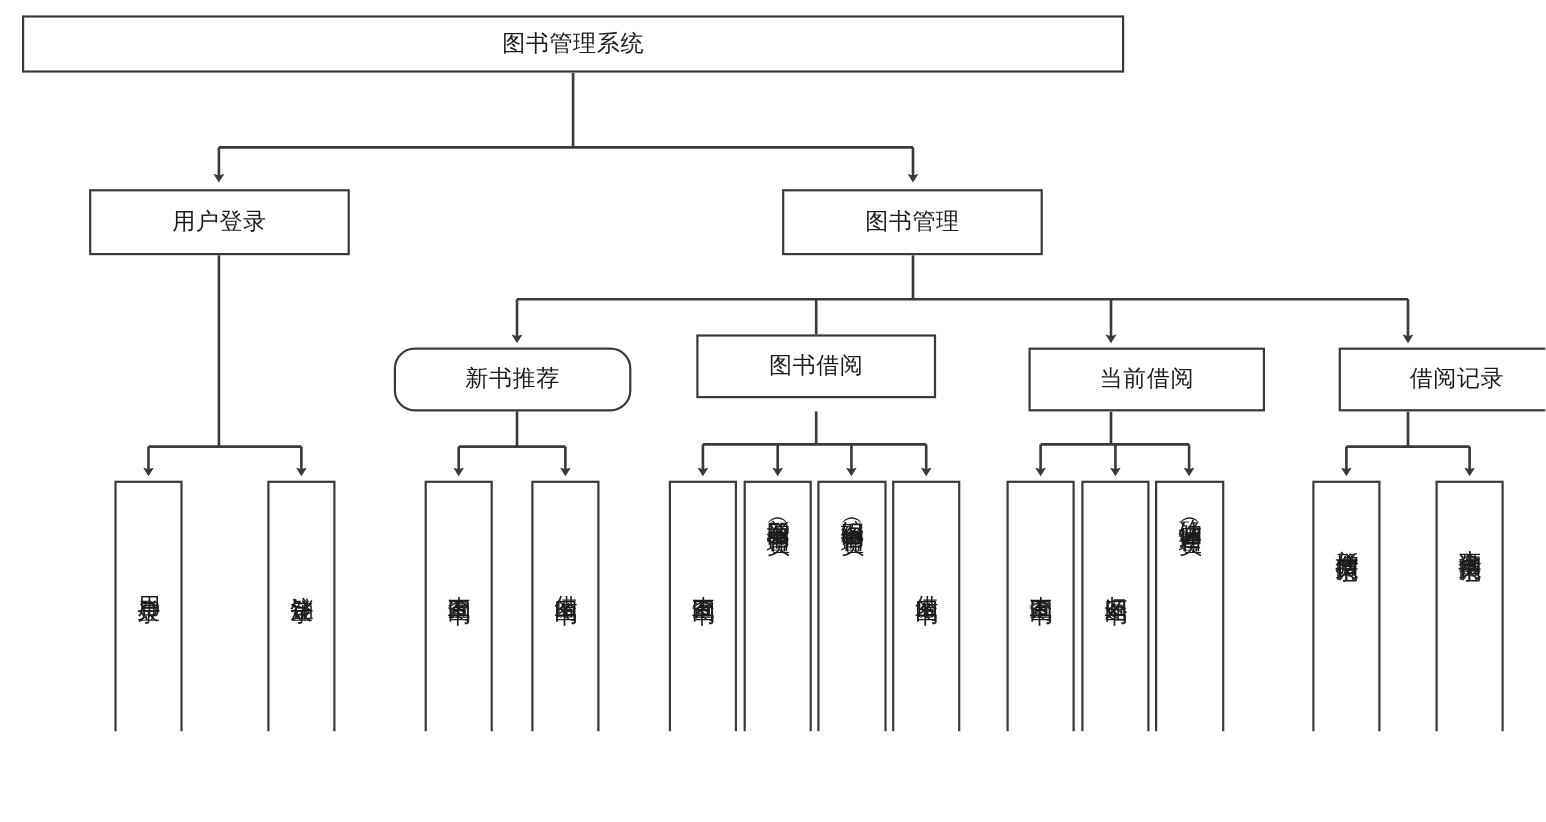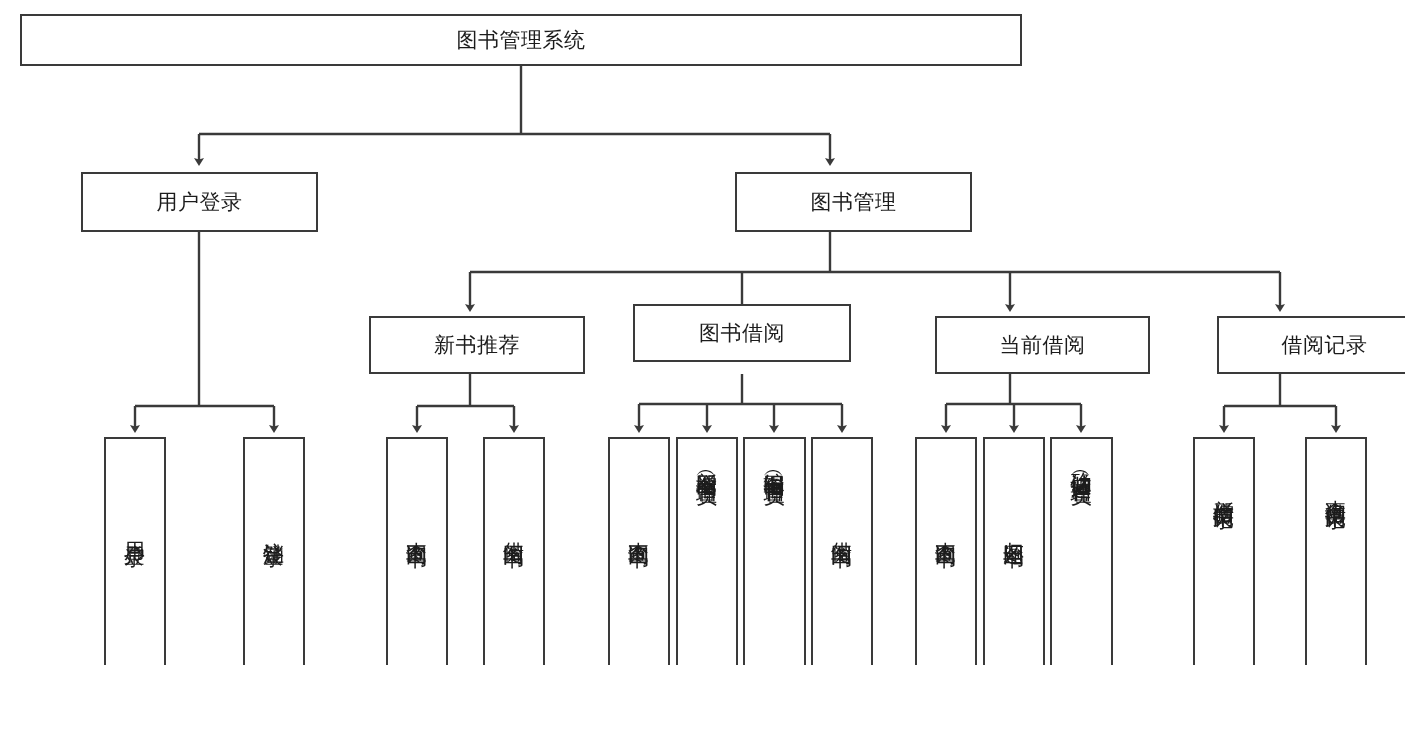--- a/index.html
+++ b/index.html
@@ -128,25 +128,25 @@
     </g>
   </svg>
 
   <div class="node horizontal" style="left:20px; top:14px; width:1002px; height:52px;">
     <span class="label">图书管理系统</span>
   </div>
 
   <div class="node horizontal" style="left:81px; top:172px; width:237px; height:60px;">
     <span class="label">用户登录</span>
   </div>
-  <div class="node horizontal" style="left:711px; top:172px; width:237px; height:60px;margin-left:24px;">
+  <div class="node horizontal" style="left:711px; top:172px; width:237px; height:60px;">
     <span class="label">图书管理</span>
   </div>
 
-  <div class="node horizontal" style="left:369px; top:316px; width:216px; height:58px;">
+  <div class="node horizontal" style="left:358px; top:316px; width:216px; height:58px;border-radius:19px;">
     <span class="label">新书推荐</span>
   </div>
   <div class="node horizontal" style="left:633px; top:304px; width:218px; height:58px;">
     <span class="label">图书借阅</span>
   </div>
   <div class="node horizontal" style="left:935px; top:316px; width:215px; height:58px;">
     <span class="label">当前借阅</span>
   </div>
   <div class="node horizontal" style="left:1173px; top:316px; width:215px; height:58px;margin-left:44px;">
     <span class="label">借阅记录</span>

